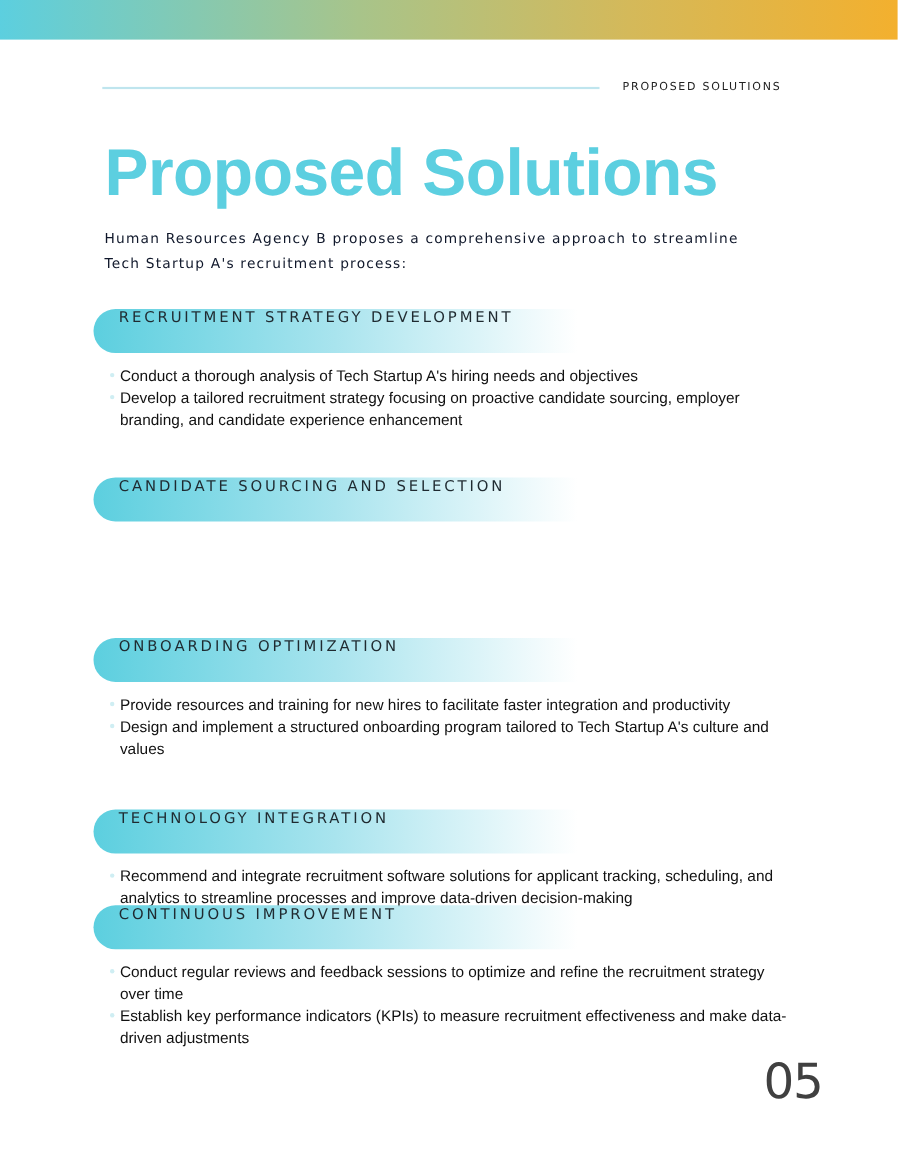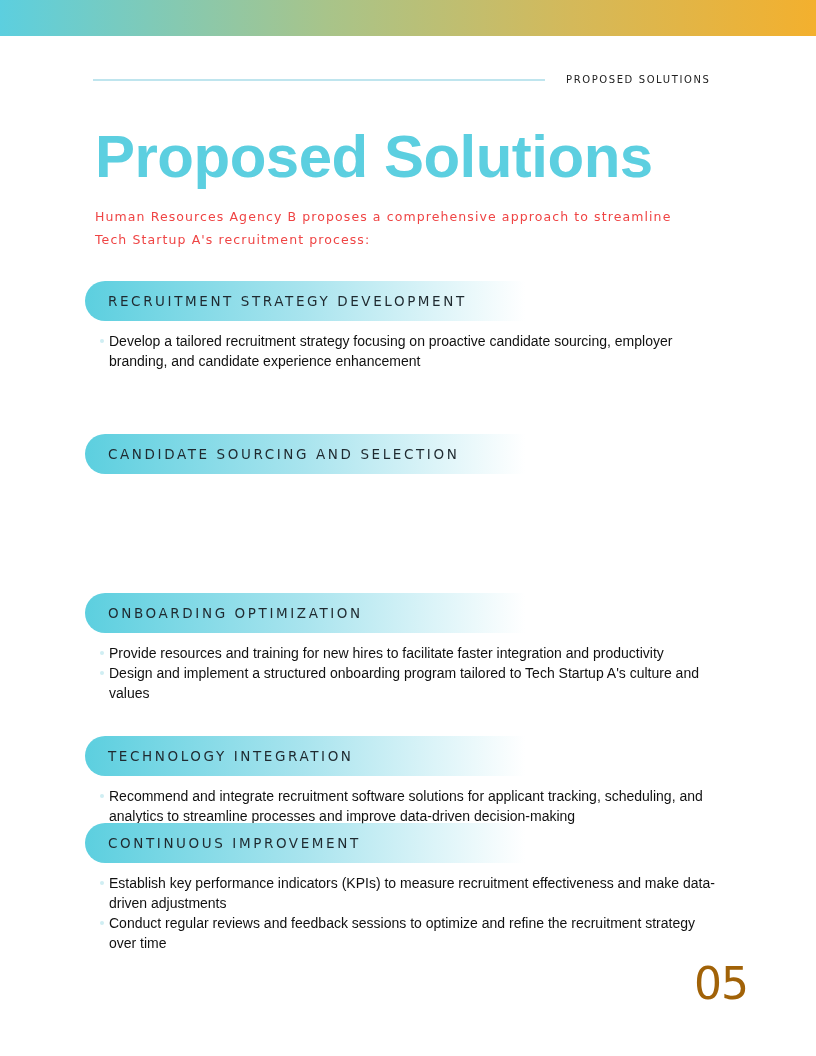--- a/index.html
+++ b/index.html
@@ -1,57 +1,58 @@
 <!DOCTYPE html>
 <html><head>
 <meta charset="utf-8">
 <style>
   html, body { margin:0; padding:0; }
   body { width:816px; height:1056px; background:#ffffff; position:relative; overflow:hidden; font-family:"Liberation Sans", sans-serif; }
   .topbar { position:absolute; left:0; top:0; width:816px; height:36px; background:linear-gradient(90deg,#5ccfdf 0%,#a8c48a 40%,#d4b95a 70%,#f3b02e 100%); }
   .rule { position:absolute; left:93px; top:79px; width:452px; height:2px; background:#bfe5ee; }
   .running { position:absolute; left:566px; top:74px; font-family:"DejaVu Sans", sans-serif; font-size:10px; letter-spacing:1.6px; color:#222; }
   .title { position:absolute; left:95px; top:122px; font-family:"Liberation Sans", sans-serif; font-weight:bold; font-size:60px; color:#5ccfe0; letter-spacing:-0.5px; }
-  .intro { position:absolute; left:95px; top:205px; width:600px; font-family:"DejaVu Sans", sans-serif; font-size:12.5px; line-height:23px; color:#ef4444; letter-spacing:1.1px; }
+  .intro { position:absolute; left:95px; top:205px; width:600px; font-family:"DejaVu Sans", sans-serif; font-size:12.5px; line-height:23px; color:#0f172a; letter-spacing:1.1px; }
   .section { position:absolute; left:85px; width:640px; }
-  .pill { height:40px; width:440px; border-radius:20px 0 0 20px; background:linear-gradient(90deg,#5ccfdf 0%,#a9e4ee 50%,rgba(255,255,255,0) 100%); display:flex; align-items:center; padding-left:23px; box-sizing:border-box; }
+  .pill { height:40px; width:440px; border-radius:20px 0 0 20px; background:linear-gradient(90deg,#5ccfdf 0%,#a9e4ee 50%,rgba(255,255,255,0) 100%); display:flex; padding-left:23px; box-sizing:border-box; }
   .pill span { font-family:"DejaVu Sans", sans-serif; font-size:13.5px; letter-spacing:2.6px; color:#1f2a30; }
   ul { list-style:none; margin:0; padding:0 0 0 24px; margin-top:10px; }
   li { position:relative; font-size:14px; line-height:20px; color:#111; }
   li::before { content:""; position:absolute; left:-9px; top:8px; width:4px; height:4px; border-radius:50%; background:#cfeef3; }
-  .pagenum { position:absolute; left:694px; top:958px; font-family:"DejaVu Sans", sans-serif; font-size:44px; color:#a16207; letter-spacing:-1px; }
+  .pagenum { position:absolute; left:694px; top:958px; font-family:"DejaVu Sans", sans-serif; font-size:44px; color:#404040; letter-spacing:-1px; }
 </style>
 </head>
 <body>
 
 <div class="topbar"></div>
 <div class="rule"></div>
 <div class="running">PROPOSED SOLUTIONS</div>
 
 <div class="title">Proposed Solutions</div>
 <div class="intro">Human Resources Agency B proposes a comprehensive approach to streamline Tech Startup A's recruitment process:</div>
 
 <div class="section" style="top:281px">
   <div class="pill">
       <span>RECRUITMENT STRATEGY DEVELOPMENT</span>
     </div>
   <ul>
+    <li>Conduct a thorough analysis of Tech Startup A's hiring needs and objectives</li>
     <li>Develop a tailored recruitment strategy focusing on proactive candidate sourcing, employer branding, and candidate experience enhancement</li>
   </ul>
 </div>
 
 <div class="section" style="top:434px">
   <div class="pill">
       <span>CANDIDATE SOURCING AND SELECTION</span>
     </div>
   <ul>
   </ul>
 </div>
 
-<div class="section" style="top:593px">
+<div class="section" style="top:580px">
   <div class="pill">
       <span>ONBOARDING OPTIMIZATION</span>
     </div>
   <ul>
     <li>Provide resources and training for new hires to facilitate faster integration and productivity</li>
     <li>Design and implement a structured onboarding program tailored to Tech Startup A's culture and values</li>
   </ul>
 </div>
 
 <div class="section" style="top:736px">
@@ -61,18 +62,18 @@
   <ul>
     <li>Recommend and integrate recruitment software solutions for applicant tracking, scheduling, and analytics to streamline processes and improve data-driven decision-making</li>
   </ul>
 </div>
 
 <div class="section" style="top:823px">
   <div class="pill">
       <span>CONTINUOUS IMPROVEMENT</span>
     </div>
   <ul>
+    <li>Conduct regular reviews and feedback sessions to optimize and refine the recruitment strategy over time</li>
     <li>Establish key performance indicators (KPIs) to measure recruitment effectiveness and make data-driven adjustments</li>
-    <li>Conduct regular reviews and feedback sessions to optimize and refine the recruitment strategy over time</li>
   </ul>
 </div>
 
 <div class="pagenum">05</div>
 
 </body></html>

